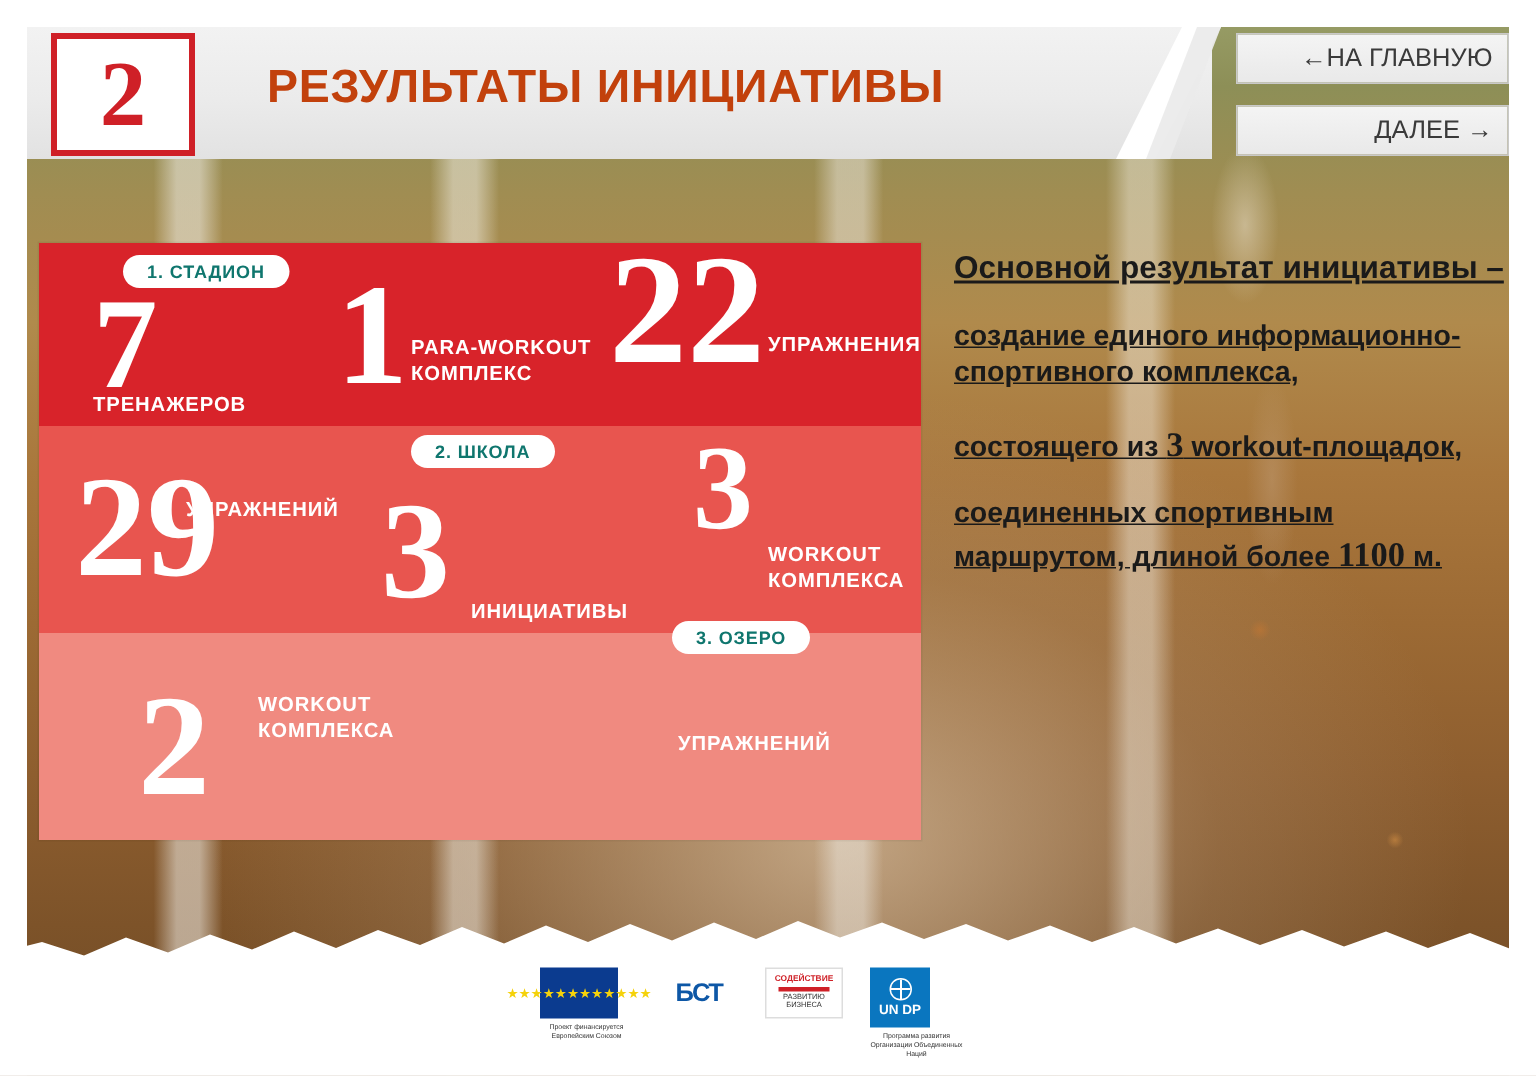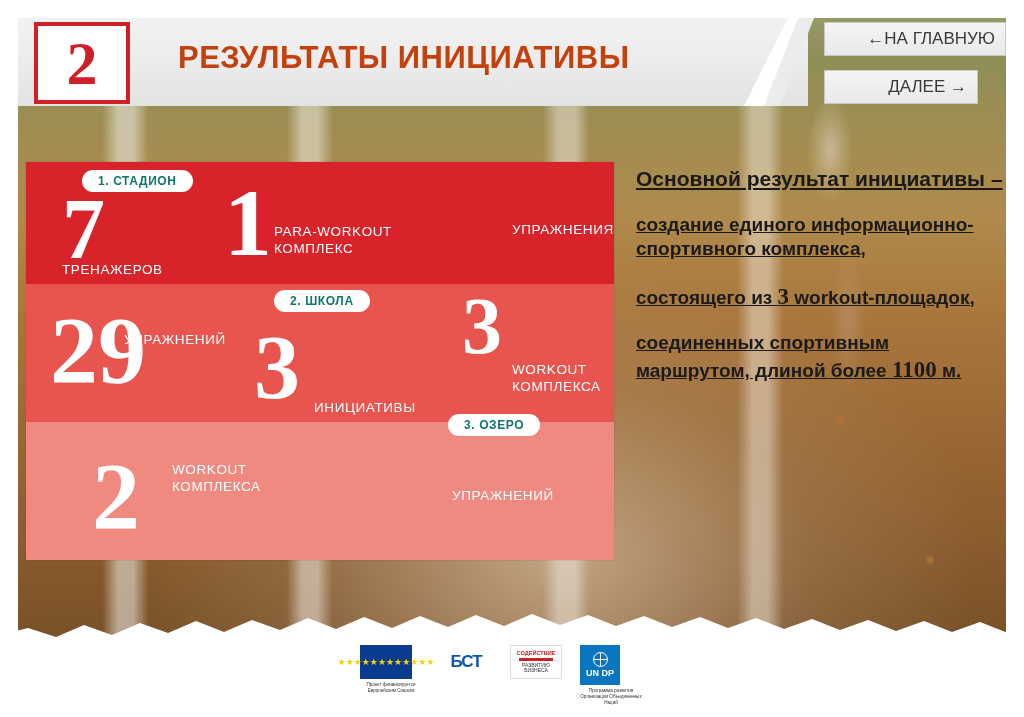--- a/index.html
+++ b/index.html
@@ -148,21 +148,21 @@
     color: #3a3a3a;
     font-size: 17px;
     display: flex;
     align-items: center;
     justify-content: flex-end;
     padding-right: 10px;
     white-space: nowrap;
     cursor: pointer;
   }
   .nav-home { left: 824px; top: 22px; width: 182px; height: 34px; }
-  .nav-next { left: 824px; top: 70px; width: 154px; height: 34px; }
+  .nav-next { left: 824px; top: 70px; width: 182px; height: 34px; }
 
   
   .info-panel {
     position: absolute;
     left: 26px; top: 162px;
     width: 588px; height: 398px;
     overflow: hidden;
     box-shadow: 0 0 0 1px rgba(0,0,0,0.05);
   }
   .band {
@@ -192,21 +192,21 @@
     position: absolute;
     color: #ffffff;
     font-weight: bold;
     line-height: 0.82;
     font-family: "Liberation Serif", serif;
   }
   .lbl {
     position: absolute;
     color: #ffffff;
     font-size: 13.5px;
-    font-weight: normal;
+    font-weight: bold;
     letter-spacing: 0.6px;
     line-height: 1.25;
     white-space: pre-line;
   }
 
   
   .n-7 { left: 36px; top: 32px; font-size: 86px; }
   .l-7 { left: 36px; top: 100px; }
   .n-1 { left: 198px; top: 22px; font-size: 96px; }
   .l-para { left: 248px; top: 62px; }
@@ -336,20 +336,21 @@
     <div class="tag tag-2">2. ШКОЛА</div>
     <div class="tag tag-3">3. ОЗЕРО</div>
 
     <div class="big-num n-7">7</div>
     <div class="lbl l-7">ТРЕНАЖЕРОВ</div>
 
     <div class="big-num n-1">1</div>
     <div class="lbl l-para">PARA-WORKOUT
 КОМПЛЕКС</div>
 
+    <div class="big-num n-22">22</div>
     <div class="lbl l-upr22">УПРАЖНЕНИЯ</div>
 
     <div class="big-num n-29">29</div>
     <div class="lbl l-upr29">УПРАЖНЕНИЙ</div>
 
     <div class="big-num n-3a">3</div>
     <div class="lbl l-tren3">ИНИЦИАТИВЫ</div>
 
     <div class="big-num n-3b">3</div>
     <div class="lbl l-workout3">WORKOUT

